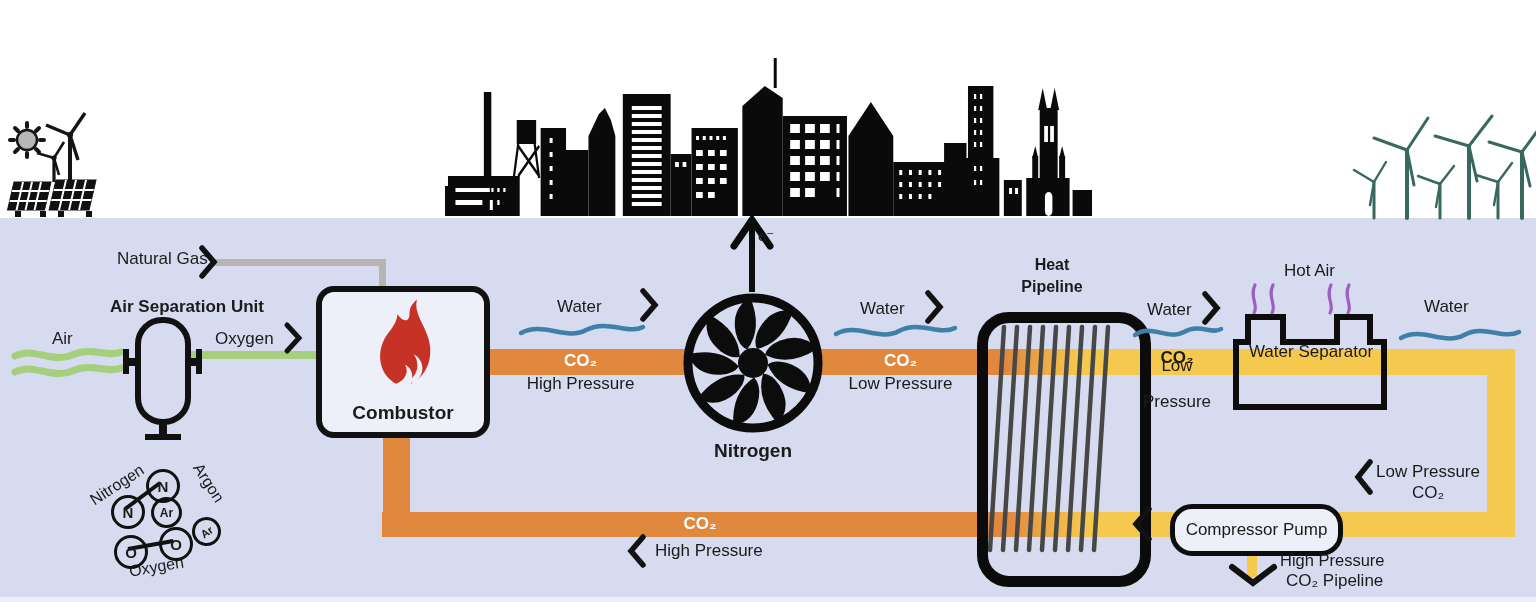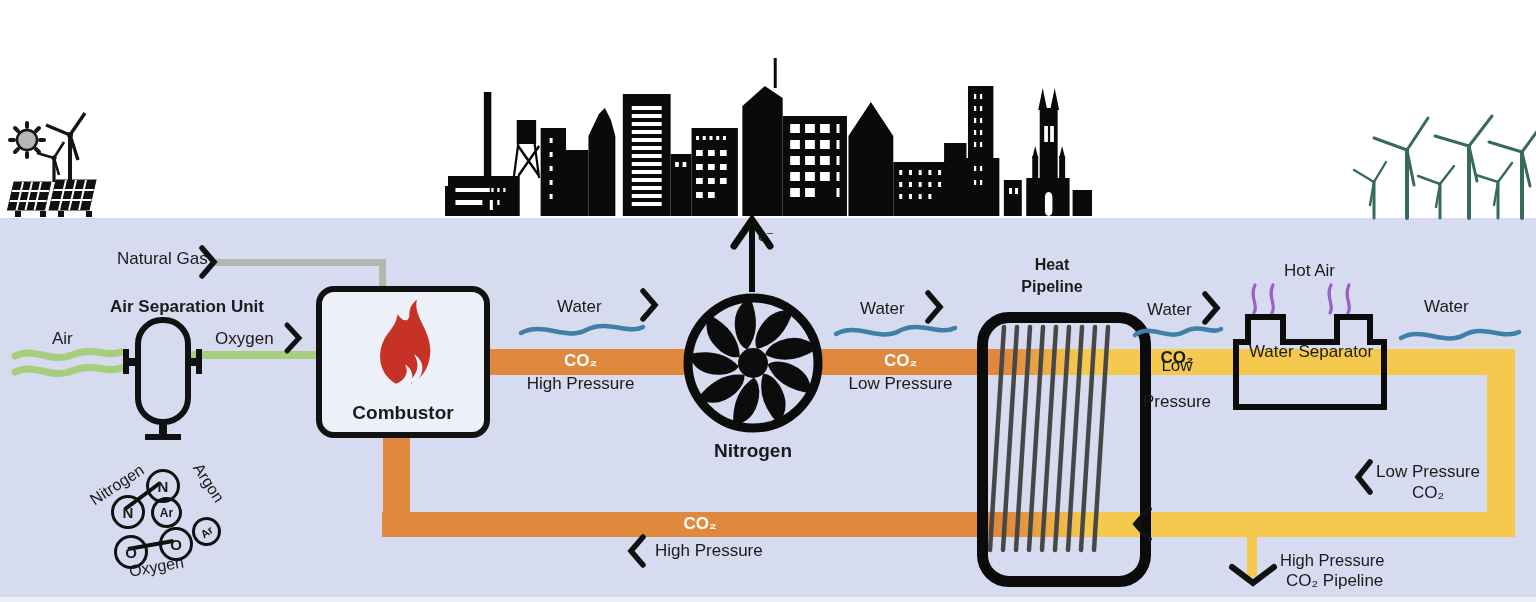--- a/index.html
+++ b/index.html
@@ -429,20 +429,23 @@
 
   <svg class="a" style="left:1354px;top:458px;" width="20" height="38" viewBox="0 0 20 38">
       <polyline points="16,4 4,19 16,34" fill="none" stroke="#111" stroke-width="5.5" stroke-linecap="round"></polyline>
     </svg>
   <div class="lbl" style="left:1372px;top:462px;width:112px;text-align:center;">Low Pressure</div>
   <div class="lbl" style="left:1372px;top:483px;width:112px;text-align:center;">CO₂</div>
 
   <svg class="a" style="left:1131px;top:505px;" width="22" height="38" viewBox="0 0 22 38">
       <polyline points="18,4 5,19 18,34" fill="none" stroke="#111" stroke-width="5.5" stroke-linecap="round"></polyline>
     </svg>
+  <div class="pump" style="left:1170px;top:504px;width:163px;height:42px;">
+    <span>Compressor Pump</span>
+  </div>
   <svg class="a" style="left:1228px;top:563px;" width="50" height="26" viewBox="0 0 50 26">
       <polyline points="4,4 25,20 46,4" fill="none" stroke="#111" stroke-width="6" stroke-linecap="round"></polyline>
     </svg>
   <div class="lbl" style="left:1280px;top:551px;font-size:16.5px;">High Pressure</div>
   <div class="lbl" style="left:1286px;top:571px;font-size:17px;">CO₂ Pipeline</div>
 
   <div class="lbl bold white" style="left:640px;top:514px;width:120px;text-align:center;">CO₂</div>
   <svg class="a" style="left:627px;top:533px;" width="20" height="36" viewBox="0 0 20 36">
       <polyline points="16,4 4,18 16,32" fill="none" stroke="#111" stroke-width="5.5" stroke-linecap="round"></polyline>
     </svg>

